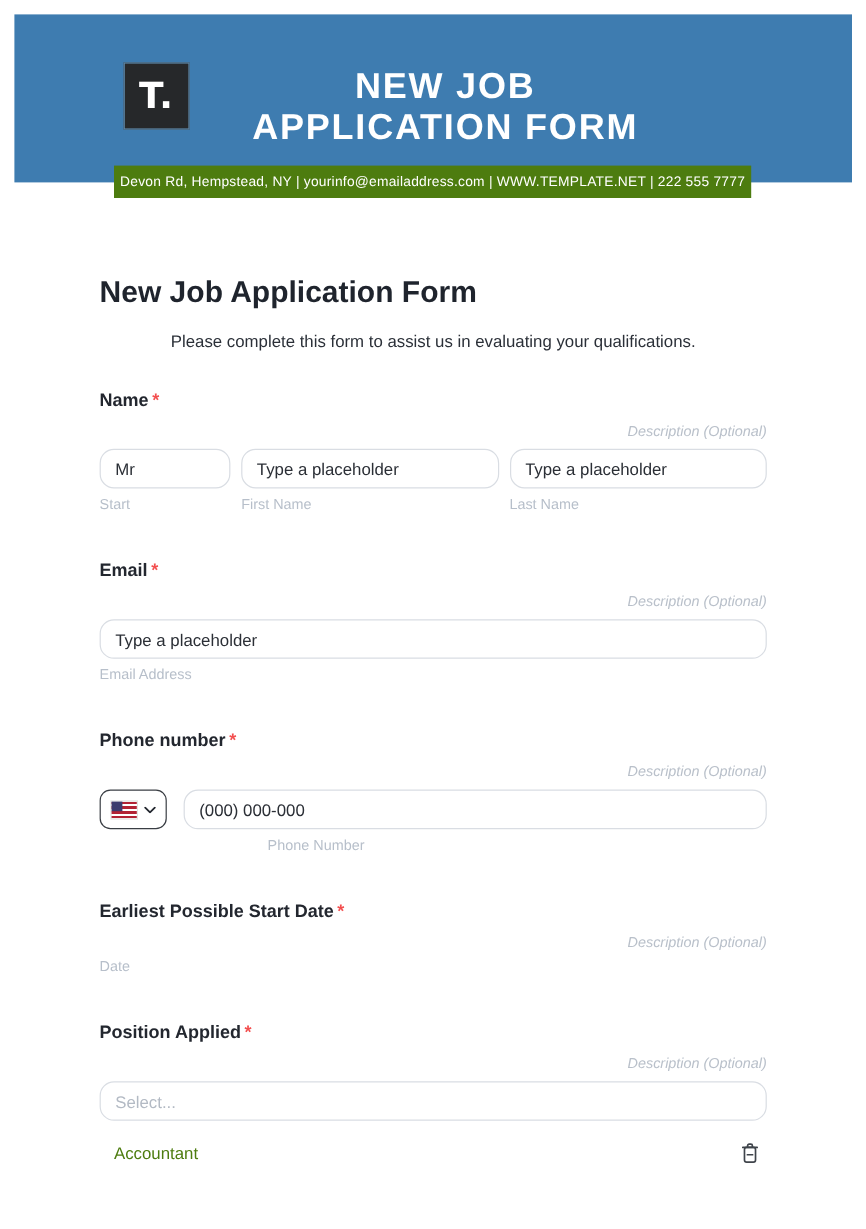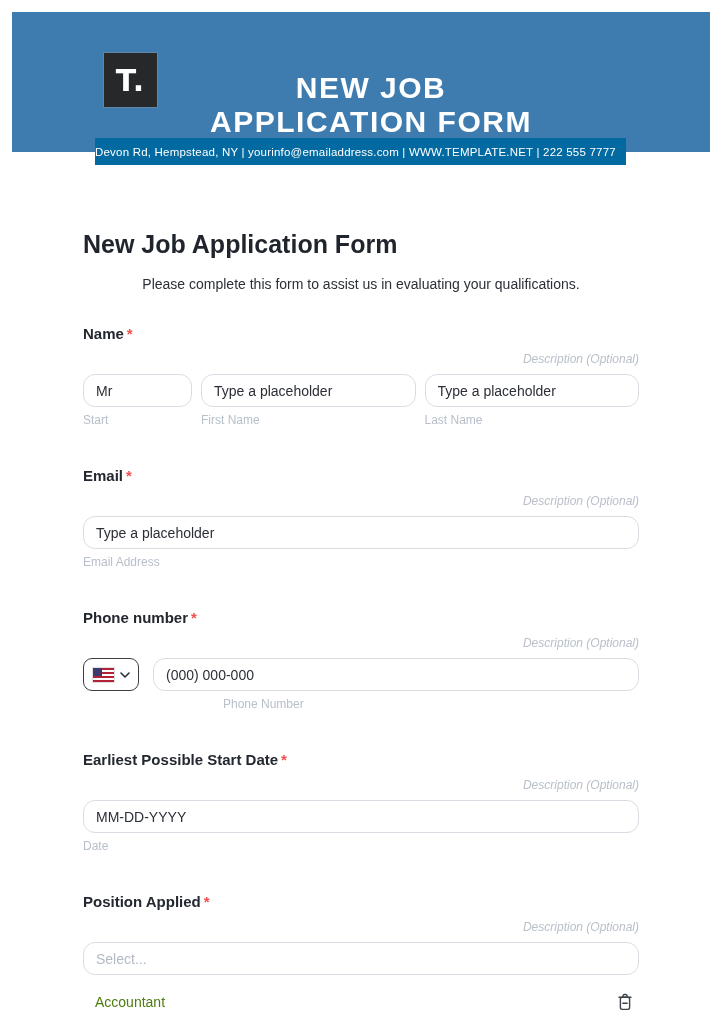--- a/index.html
+++ b/index.html
@@ -24,30 +24,30 @@
     background: #26282a;
     border: 1px solid #5e87a8;
     display: flex; align-items: center; justify-content: center;
   }
   .logo-box span {
     color: #ffffff; font-weight: 700; font-size: 30px;
     font-family: "DejaVu Sans", "Liberation Sans", sans-serif;
     letter-spacing: 1px;
   }
   .header-titles {
-    position: absolute; left: 168px; top: 59px; width: 382px;
+    position: absolute; left: 168px; top: 44px; width: 382px;
     text-align: center; color: #ffffff;
     font-weight: 700; font-size: 30px; line-height: 34px;
     letter-spacing: 1.5px;
   }
   .contact-bar {
     position: absolute; left: 95px; top: 138px;
     width: 531px; height: 27px;
-    background: #0369a1; color: #ffffff;
-    display: flex; align-items: center; justify-content: flex-start;
+    background: #4d7c0f; color: #ffffff;
+    display: flex; align-items: center; justify-content: center;
     font-size: 11.5px; letter-spacing: .2px; z-index: 2;
   }
 
   
   .main { position: absolute; left: 83px; top: 230px; width: 556px; }
   .form-title { text-align: left; font-size: 25px; font-weight: 700; color: #1f242d; }
   .form-subtitle { margin-top: 17px; text-align: center; font-size: 14px; color: #2b3038; }
 
   .field { margin-top: 40px; }
   .field.first { margin-top: 33px; }
@@ -164,21 +164,20 @@
         <div class="sublabel phone-sublabel">Phone Number</div>
       </div>
     </div>
   </div>
 
   <div class="field">
     <div class="field-label">
       <span>Earliest Possible Start Date</span><span class="required">*</span>
     </div>
     <div class="field-desc">Description (Optional)</div>
-    <input class="input" type="text" value="MM-DD-YYYY" style="">
     <div class="sublabel">Date</div>
   </div>
 
   <div class="field">
     <div class="field-label">
       <span>Position Applied</span><span class="required">*</span>
     </div>
     <div class="field-desc">Description (Optional)</div>
     <div class="select-box">
       <span>Select...</span>

